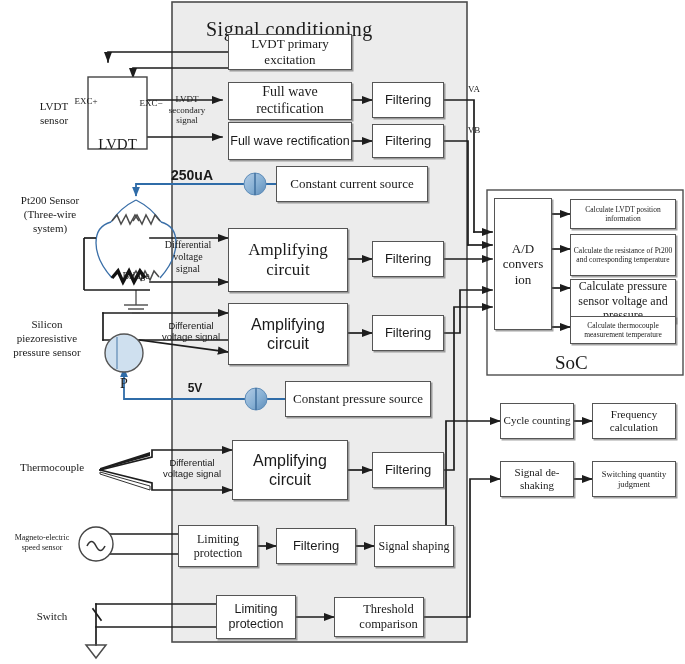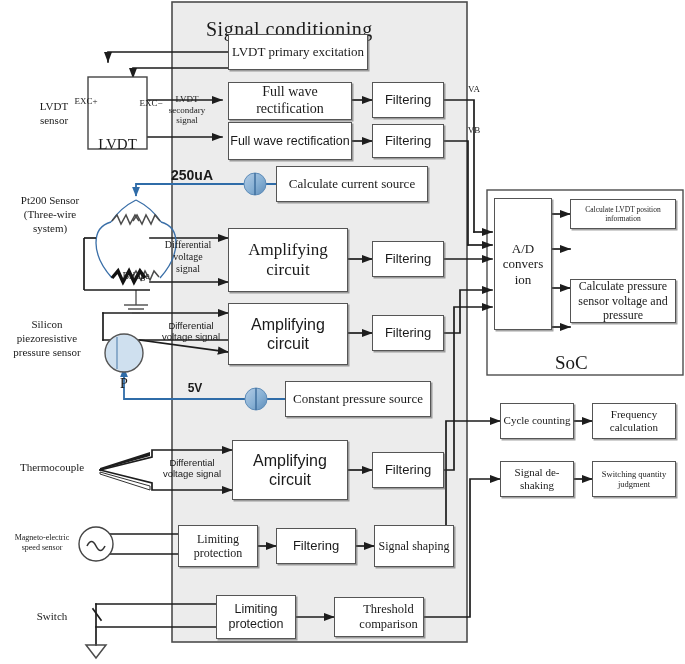--- a/index.html
+++ b/index.html
@@ -216,31 +216,31 @@
 signal</div>
   <div class="wirelabel sans" style="left:155px;top:320px;width:72px;font-size:9.5px;">Differential
 voltage signal</div>
   <div class="wirelabel sans" style="left:155px;top:457px;width:74px;font-size:9.5px;">Differential
 voltage signal</div>
   <div class="wirelabel sans" style="left:162px;top:167px;width:60px;font-size:14px;font-weight:bold;">250uA</div>
   <div class="wirelabel sans" style="left:170px;top:381px;width:50px;font-size:12px;font-weight:bold;">5V</div>
   <div class="wirelabel serif" style="left:462px;top:84px;width:24px;font-size:9px;">VA</div>
   <div class="wirelabel serif" style="left:462px;top:125px;width:24px;font-size:9px;">VB</div>
 
-  <div class="boxlabel serif" style="left:228px;top:34px;width:140px;height:36px;font-size:13px;">LVDT primary
+  <div class="boxlabel serif" style="left:228px;top:34px;width:124px;height:36px;font-size:13px;">LVDT primary
 excitation</div>
   <div class="boxlabel serif" style="left:228px;top:82px;width:124px;height:38px;font-size:14px;">Full wave
 rectification</div>
   <div class="boxlabel sans" style="left:228px;top:122px;width:124px;height:38px;font-size:12.5px;">Full wave
 rectification</div>
 
   <div class="boxlabel sans" style="left:372px;top:82px;width:72px;height:36px;font-size:13px;">Filtering</div>
   <div class="boxlabel sans" style="left:372px;top:124px;width:72px;height:34px;font-size:13px;">Filtering</div>
 
-  <div class="boxlabel serif" style="left:276px;top:166px;width:152px;height:36px;font-size:13px;">Calculate current
+  <div class="boxlabel serif" style="left:276px;top:166px;width:152px;height:36px;font-size:13px;">Constant current
 source</div>
 
   <div class="boxlabel serif" style="left:228px;top:228px;width:120px;height:64px;font-size:17px;">Amplifying
 circuit</div>
   <div class="boxlabel sans" style="left:372px;top:241px;width:72px;height:36px;font-size:13px;">Filtering</div>
 
   <div class="boxlabel sans" style="left:228px;top:303px;width:120px;height:62px;font-size:16px;">Amplifying
 circuit</div>
   <div class="boxlabel sans" style="left:372px;top:315px;width:72px;height:36px;font-size:13px;">Filtering</div>
 
@@ -261,23 +261,29 @@
 protection</div>
   <div class="boxlabel serif" style="left:334px;top:597px;width:90px;height:40px;font-size:12.5px;padding-left:19px;">Threshold
 comparison</div>
 
   <div class="boxlabel serif" style="left:494px;top:198px;width:58px;height:132px;font-size:13px;">A/D
 convers
 ion</div>
 
   <div class="boxlabel serif" style="left:570px;top:199px;width:106px;height:30px;font-size:7.5px;">Calculate LVDT position
 information</div>
+  <div class="boxlabel serif" style="left:570px;top:234px;width:106px;height:42px;font-size:7.5px;">Calculate the
+resistance of Pt200 and
+corresponding
+temperature</div>
   <div class="boxlabel serif" style="left:570px;top:279px;width:106px;height:44px;font-size:12px;">Calculate pressure
 sensor voltage and
 pressure</div>
+  <div class="boxlabel serif" style="left:570px;top:316px;width:106px;height:28px;font-size:7.5px;">Calculate thermocouple
+measurement temperature</div>
 
   <div class="boxlabel serif" style="left:500px;top:403px;width:74px;height:36px;font-size:11px;">Cycle
 counting</div>
   <div class="boxlabel serif" style="left:592px;top:403px;width:84px;height:36px;font-size:11px;">Frequency
 calculation</div>
   <div class="boxlabel serif" style="left:592px;top:461px;width:84px;height:36px;font-size:8.5px;">Switching
 quantity
 judgment</div>
   <div class="boxlabel serif" style="left:500px;top:461px;width:74px;height:36px;font-size:11px;">Signal de-
 shaking</div>

